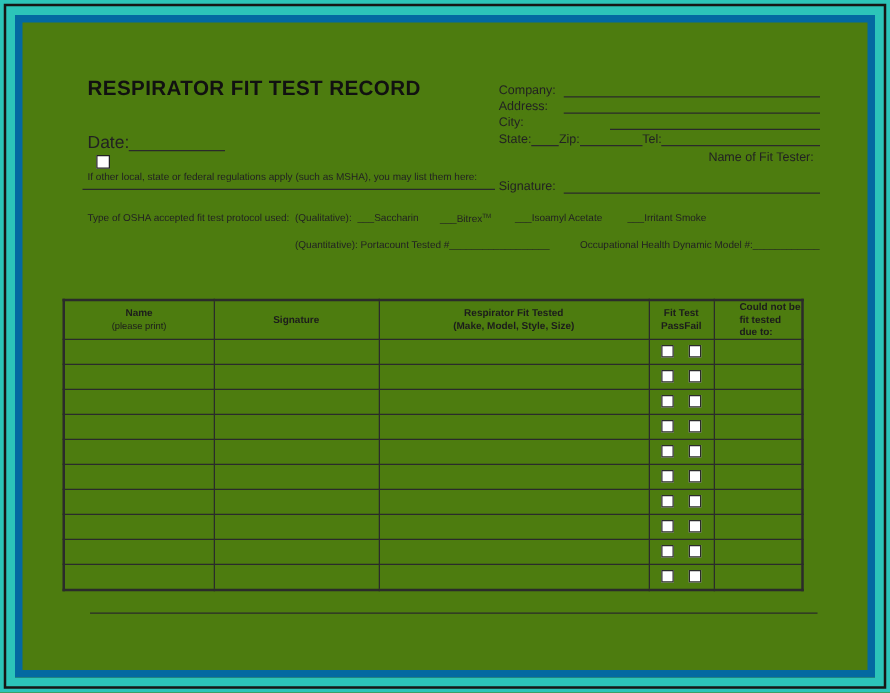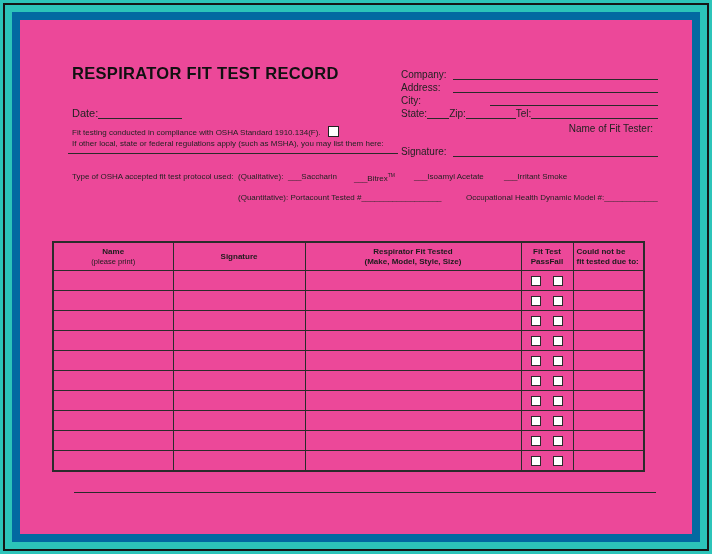--- a/index.html
+++ b/index.html
@@ -6,22 +6,22 @@
   body{
     width:712px;height:554px;position:relative;
     background:#2cc4b9;
     font-family:"Liberation Sans", sans-serif;
     color:#222;
     overflow:hidden;
   }
   .black-ring{position:absolute;inset:3px;border:2px solid #161616;}
   .page{
     position:absolute;inset:12px;
-    border:8px solid #0369a1;
-    background:#ec4899;
+    border:6px solid #0369a1;
+    background:#4d7c0f;
   }
   .abs{position:absolute;}
   .title{
     left:52px;top:44px;
     font-size:16.5px;font-weight:bold;letter-spacing:.3px;color:#111;
     white-space:nowrap;
   }
   
   .frow{position:absolute;display:flex;align-items:flex-end;font-size:10px;white-space:nowrap;}
   .frow .lbl{flex:none;}
@@ -41,21 +41,21 @@
     border-collapse:collapse;table-layout:fixed;width:591px;
     border:2px solid #2b2b2b;
     margin-top:25px;
   }
   table.fit th, table.fit td{border:1px solid #2b2b2b;padding:0;}
   table.fit thead th{
     height:27px;font-size:8px;font-weight:bold;text-align:center;
     vertical-align:middle;line-height:1.25;color:#1c1c1c;
   }
   table.fit thead th .sub{font-weight:normal;font-size:7.5px;}
-  table.fit thead th.th-could{text-align:left;padding-left:3px;}
+  table.fit thead th.th-could{text-align:left;padding-left:20px;}
   table.fit tbody td{height:19px;}
   .pf{display:flex;justify-content:center;padding:0 6px;}
   .cb-cell{text-align:center;vertical-align:middle;}
   .cb{display:inline-block;width:8px;height:8px;border:1.5px solid #2b2b2b;background:#fff;margin:0 4px;}
   .bold{font-weight:bold;}
 </style>
 </head>
 <body>
 
 <div class="black-ring"></div>
@@ -86,27 +86,27 @@
   </div>
   <div class="frow rb" style="top:103px;flex-direction:column;">
     <span class="lbl" style="margin-right:5px;">Name of Fit Tester:</span>
     <span class="line grow"></span>
   </div>
   <div class="frow rb" style="top:124px;">
     <span class="lbl" style="margin-right:6px;">Signature:</span>
     <span class="line grow"></span>
   </div>
 
-  <div class="frow" style="left:52px;top:87px;width:110px;font-size:11px;">
+  <div class="frow" style="left:52px;top:87px;width:110px;font-size:14px;">
     <span class="lbl">Date:</span>
     <span class="line grow"></span>
   </div>
 
   <div class="abs small" style="left:52px;top:106px;">
-    <span>Fit testing conducted in compliance with OSHA Standard 1910.134(F).</span><span class="cbx"></span>
+    <span class="cbx"></span>
   </div>
   <div class="abs small" style="left:52px;top:119px;">If other local, state or federal regulations apply (such as MSHA), you may list them here:</div>
   <div class="rule" style="left:48px;top:133px;width:330px;"></div>
 
   <div class="abs small" style="left:52px;top:152px;">Type of OSHA accepted fit test protocol used:</div>
   <div class="abs small" style="left:218px;top:152px;">(Qualitative):</div>
   <div class="abs small" style="left:268px;top:152px;">___Saccharin</div>
   <div class="abs small" style="left:334px;top:152px;"><span>___Bitrex</span><sup class="tm">TM</sup></div>
   <div class="abs small" style="left:394px;top:152px;">___Isoamyl Acetate</div>
   <div class="abs small" style="left:484px;top:152px;">___Irritant Smoke</div>

